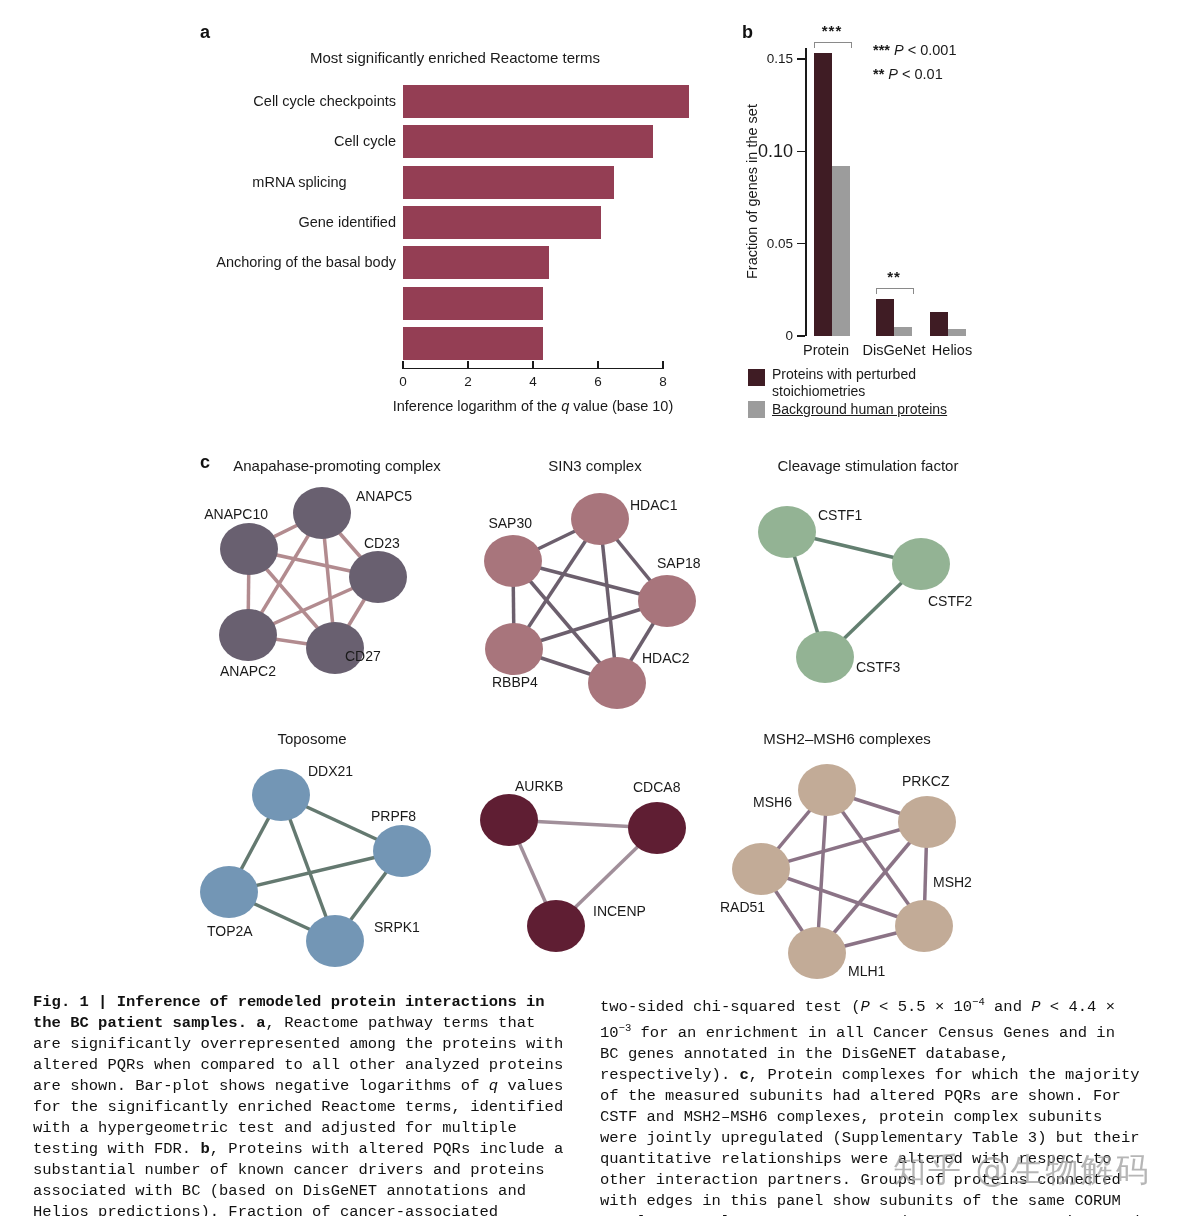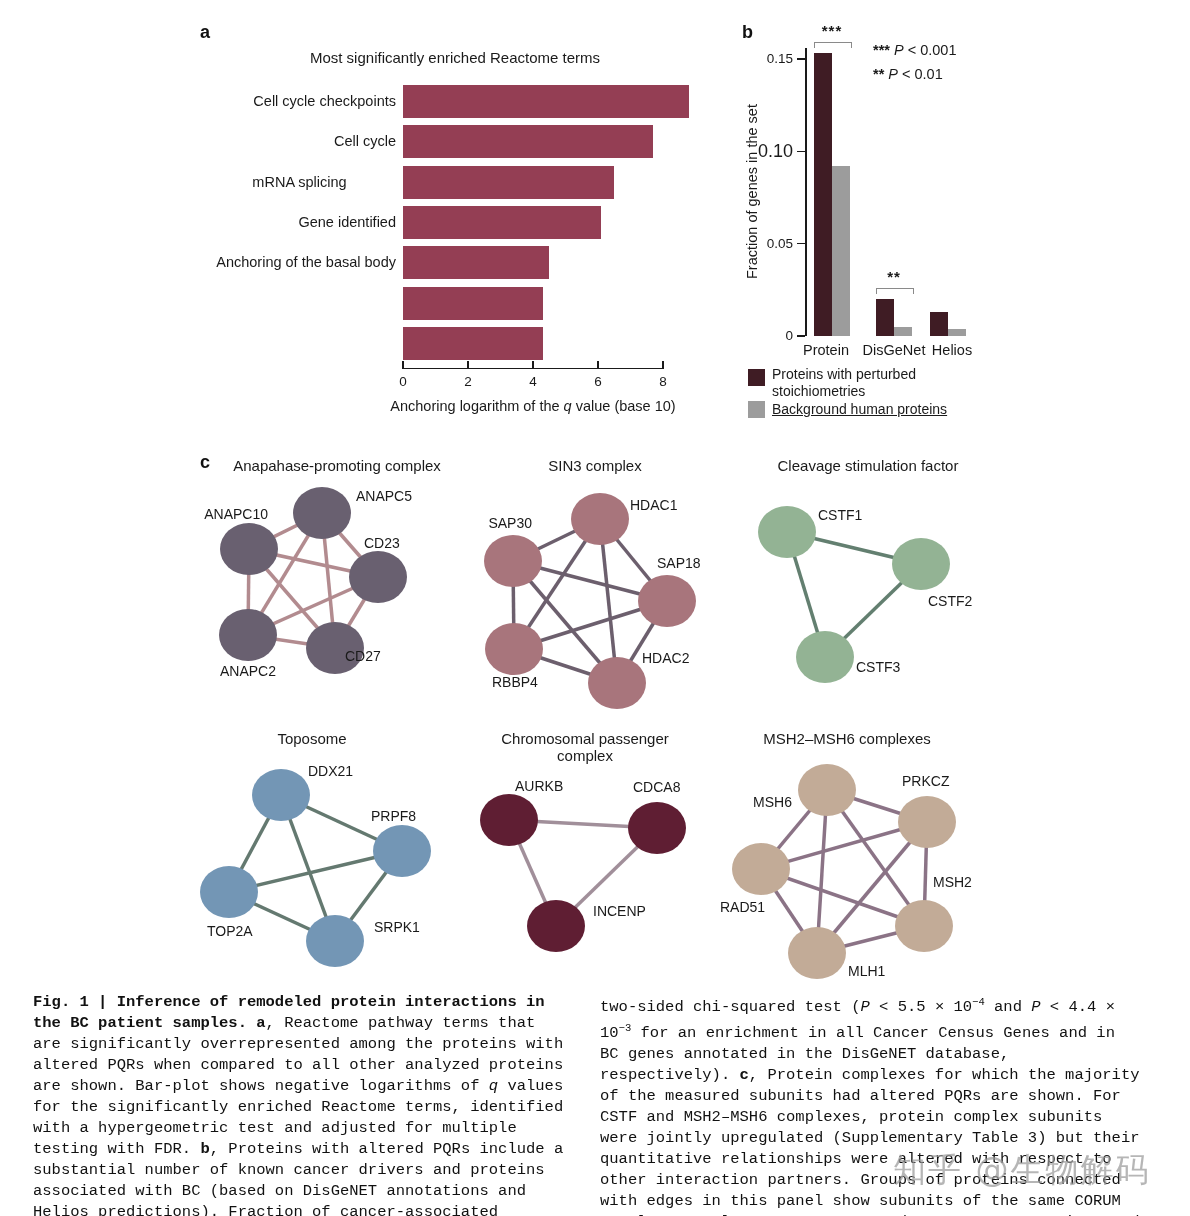--- a/index.html
+++ b/index.html
@@ -129,21 +129,21 @@
       <div style="position: absolute; left: -15px; top: 5px; width: 30px; text-align: center; font-size: 13.5px;">0</div>
       <div style="position: absolute; left: 64.2px; top: -8px; width: 1.6px; height: 8px; background: rgb(26, 26, 26);"></div>
       <div style="position: absolute; left: 50px; top: 5px; width: 30px; text-align: center; font-size: 13.5px;">2</div>
       <div style="position: absolute; left: 129.2px; top: -8px; width: 1.6px; height: 8px; background: rgb(26, 26, 26);"></div>
       <div style="position: absolute; left: 115px; top: 5px; width: 30px; text-align: center; font-size: 13.5px;">4</div>
       <div style="position: absolute; left: 194.2px; top: -8px; width: 1.6px; height: 8px; background: rgb(26, 26, 26);"></div>
       <div style="position: absolute; left: 180px; top: 5px; width: 30px; text-align: center; font-size: 13.5px;">6</div>
       <div style="position: absolute; left: 259.2px; top: -8px; width: 1.6px; height: 8px; background: rgb(26, 26, 26);"></div>
       <div style="position: absolute; left: 245px; top: 5px; width: 30px; text-align: center; font-size: 13.5px;">8</div>
     </div>
-  <div class="pa-axis-label"><span>Anchoring logarithm of the </span><span style="font-style: italic;">q</span><span> value (base 10)</span></div>
+  <div class="pa-axis-label"><span>Inference logarithm of the </span><span style="font-style: italic;">q</span><span> value (base 10)</span></div>
 
   <span class="plabel" style="left:742px;top:22px">b</span>
   <div class="pb-ylabel">Fraction of genes in the set</div>
   <div class="pb-axisline"></div>
   <div id="pb-plot">
       <div style="position: absolute; left: 797px; top: 335.2px; width: 8px; height: 1.6px; background: rgb(26, 26, 26);"></div>
       <div style="position: absolute; left: 745px; top: 328px; width: 48px; height: 16px; line-height: 16px; text-align: right; font-size: 13.5px;">0</div>
       <div style="position: absolute; left: 797px; top: 242.867px; width: 8px; height: 1.6px; background: rgb(26, 26, 26);"></div>
       <div style="position: absolute; left: 745px; top: 235.667px; width: 48px; height: 16px; line-height: 16px; text-align: right; font-size: 13.5px;">0.05</div>
       <div style="position: absolute; left: 797px; top: 150.533px; width: 8px; height: 1.6px; background: rgb(26, 26, 26);"></div>
@@ -171,21 +171,20 @@
       <div style="position: absolute; left: 772px; top: 366px; width: 178px; font-size: 14px; line-height: 16.5px;">Proteins with perturbed stoichiometries</div>
       <div style="position: absolute; left: 748px; top: 401px; width: 17px; height: 17px; background: rgb(156, 156, 156);"></div>
       <div style="position: absolute; left: 772px; top: 401px; width: 178px; font-size: 14px; line-height: 16.5px; text-decoration: underline;">Background human proteins</div>
     </div>
 
   <span class="plabel" style="left:200px;top:452px">c</span>
   <div class="net-title" style="left:212px;top:457px;width:250px">Anapahase-promoting complex</div>
   <div class="net-title" style="left:495px;top:457px;width:200px">SIN3 complex</div>
   <div class="net-title" style="left:768px;top:457px;width:200px">Cleavage stimulation factor</div>
   <div class="net-title" style="left:237px;top:730px;width:150px">Toposome</div>
-  <div class="net-title" style="left:485px;top:730px;width:200px">Chromosomal passenger<br>complex</div>
   <div class="net-title" style="left:747px;top:730px;width:200px">MSH2–MSH6 complexes</div>
 
   <div class="cap" id="cap-left" style="left:33px;width:537px"><span style="font-weight: 700;">Fig. 1 | Inference of remodeled protein interactions in the BC patient samples. </span><span style="font-weight: 700;">a</span><span>, Reactome pathway terms that are significantly overrepresented among the proteins with altered PQRs when compared to all other analyzed proteins are shown. Bar-plot shows negative logarithms of </span><span style="font-style: italic;">q</span><span> values for the significantly enriched Reactome terms, identified with a hypergeometric test and adjusted for multiple testing with FDR. </span><span style="font-weight: 700;">b</span><span>, Proteins with altered PQRs include a substantial number of known cancer drivers and proteins associated with BC (based on DisGeNET annotations and Helios predictions). Fraction of cancer-associated proteins in the set of proteins with altered PQRs is shown together with their fraction in the background set. </span><span style="font-style: italic;">P</span><span> values were calculated with the</span></div>
   <div class="cap" id="cap-right" style="left:600px;width:540px"><span>two-sided chi-squared test (</span><span style="font-style: italic;">P</span><span> &lt; 5.5 × 10</span><sup>−4</sup><span> and </span><span style="font-style: italic;">P</span><span> &lt; 4.4 × 10</span><sup>−3</sup><span> for an enrichment in all Cancer Census Genes and in BC genes annotated in the DisGeNET database, respectively). </span><span style="font-weight: 700;">c</span><span>, Protein complexes for which the majority of the measured subunits had altered PQRs are shown. For CSTF and MSH2–MSH6 complexes, protein complex subunits were jointly upregulated (Supplementary Table 3) but their quantitative relationships were altered with respect to other interaction partners. Groups of proteins connected with edges in this panel show subunits of the same CORUM complex. Complex names correspond to CORUM annotations and edges indicate physical association within the same complex.</span></div>
 
   <div class="watermark">知乎 @生物解码</div>
 <div style="position: absolute; left: 203px; top: 85px; width: 193px; height: 33px; line-height: 33px; text-align: right; font-size: 14.5px; white-space: nowrap;">Cell cycle checkpoints</div>
     <div style="position: absolute; left: 403px; top: 85px; width: 286px; height: 33px; background: rgb(148, 62, 84);"></div>
     <div style="position: absolute; left: 203px; top: 125.33px; width: 193px; height: 33px; line-height: 33px; text-align: right; font-size: 14.5px; white-space: nowrap;">Cell cycle</div>
     <div style="position: absolute; left: 403px; top: 125.33px; width: 250.25px; height: 33px; background: rgb(148, 62, 84);"></div>

